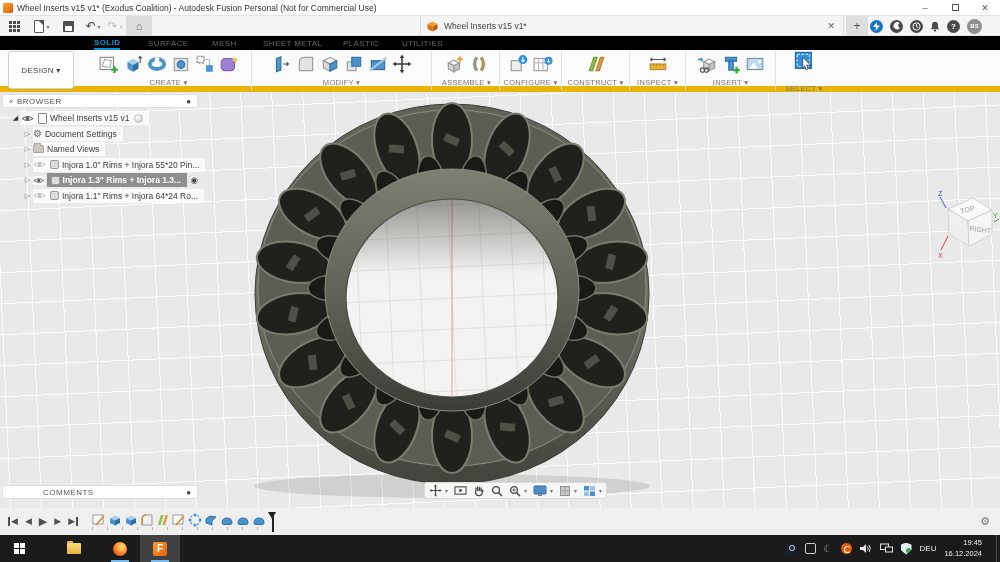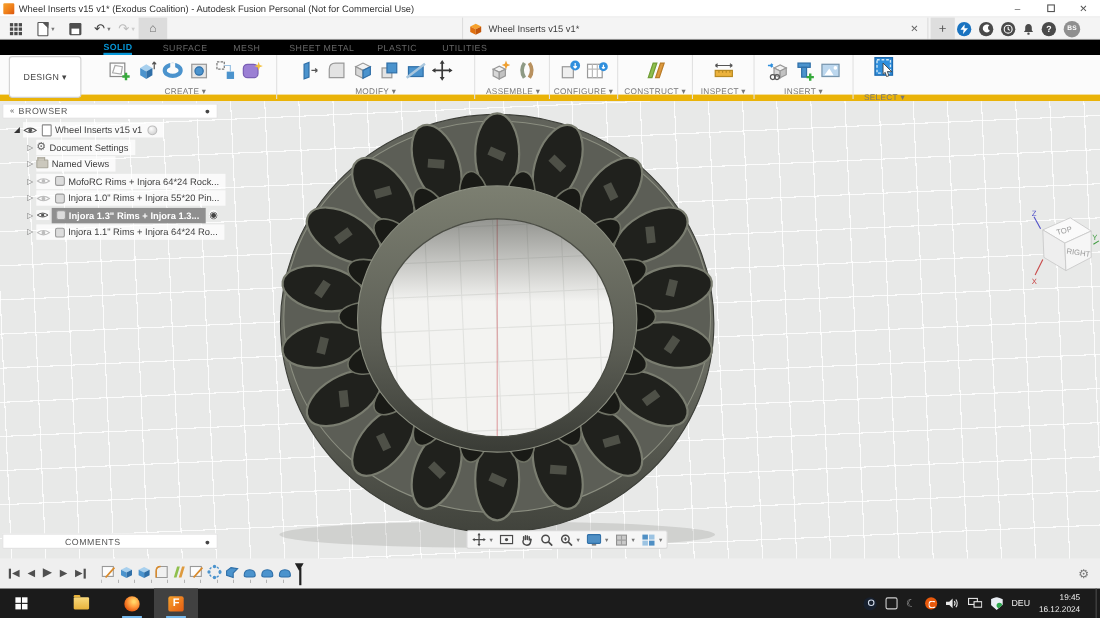--- a/index.html
+++ b/index.html
@@ -546,31 +546,20 @@
           </div>
       </div>
       <div class="trow" style="padding-left:20px">
         <span class="tw">▷</span>
         <div class="bgc">
           <svg class="eyes" width="13" height="9" viewBox="0 0 13 9">
               <path d="M1 4.5 Q6.5 0.5 12 4.5 Q6.5 8.5 1 4.5Z" fill="#fff" stroke="#bdbdbd"></path>
               <circle cx="6.5" cy="4.5" r="1.7" fill="#bdbdbd"></circle>
             </svg>
           <span class="bodyico" style="margin-left:4px"></span>
-          <span class="tlabel">MofoRC Rims + Injora 64*24 Rock...</span>
-        </div>
-      </div>
-      <div class="trow" style="padding-left:20px">
-        <span class="tw">▷</span>
-        <div class="bgc">
-          <svg class="eyes" width="13" height="9" viewBox="0 0 13 9">
-              <path d="M1 4.5 Q6.5 0.5 12 4.5 Q6.5 8.5 1 4.5Z" fill="#fff" stroke="#bdbdbd"></path>
-              <circle cx="6.5" cy="4.5" r="1.7" fill="#bdbdbd"></circle>
-            </svg>
-          <span class="bodyico" style="margin-left:4px"></span>
           <span class="tlabel">Injora 1.0" Rims + Injora 55*20 Pin...</span>
         </div>
       </div>
       <div class="trow sel" style="padding-left:20px">
         <span class="tw">▷</span>
         <svg class="eyes" width="13" height="9" viewBox="0 0 13 9" style="background:rgba(255,255,255,.78)">
             <path d="M1 4.5 Q6.5 0.5 12 4.5 Q6.5 8.5 1 4.5Z" fill="#fff" stroke="#555"></path>
             <circle cx="6.5" cy="4.5" r="1.7" fill="#555"></circle>
           </svg>
         <div class="bgc" style="margin-left:2px;padding-left:4px">
@@ -649,21 +638,21 @@
           <rect x="7" y="1" width="5" height="4.5" fill="#9cc3e2"></rect>
           <rect x="1" y="6.5" width="5" height="4.5" fill="#9cc3e2"></rect>
           <rect x="7" y="6.5" width="5" height="4.5" fill="#4f8fc4"></rect>
         </svg>
         <span class="caret">▾</span>
     </div>
   </div>
 
   <div class="comments">
     <div class="panel-head">
-      <span class="ttl" style="margin-left:50px">COMMENTS</span>
+      <span class="ttl" style="margin-left:34px">COMMENTS</span>
       <span class="dot">●</span>
     </div>
   </div>
 </div>
 
 <div class="timeline">
   <div class="pb">
     <span class="bar-l">◀</span>
     <span>◀</span>
     <span class="bigplay">▶</span>

